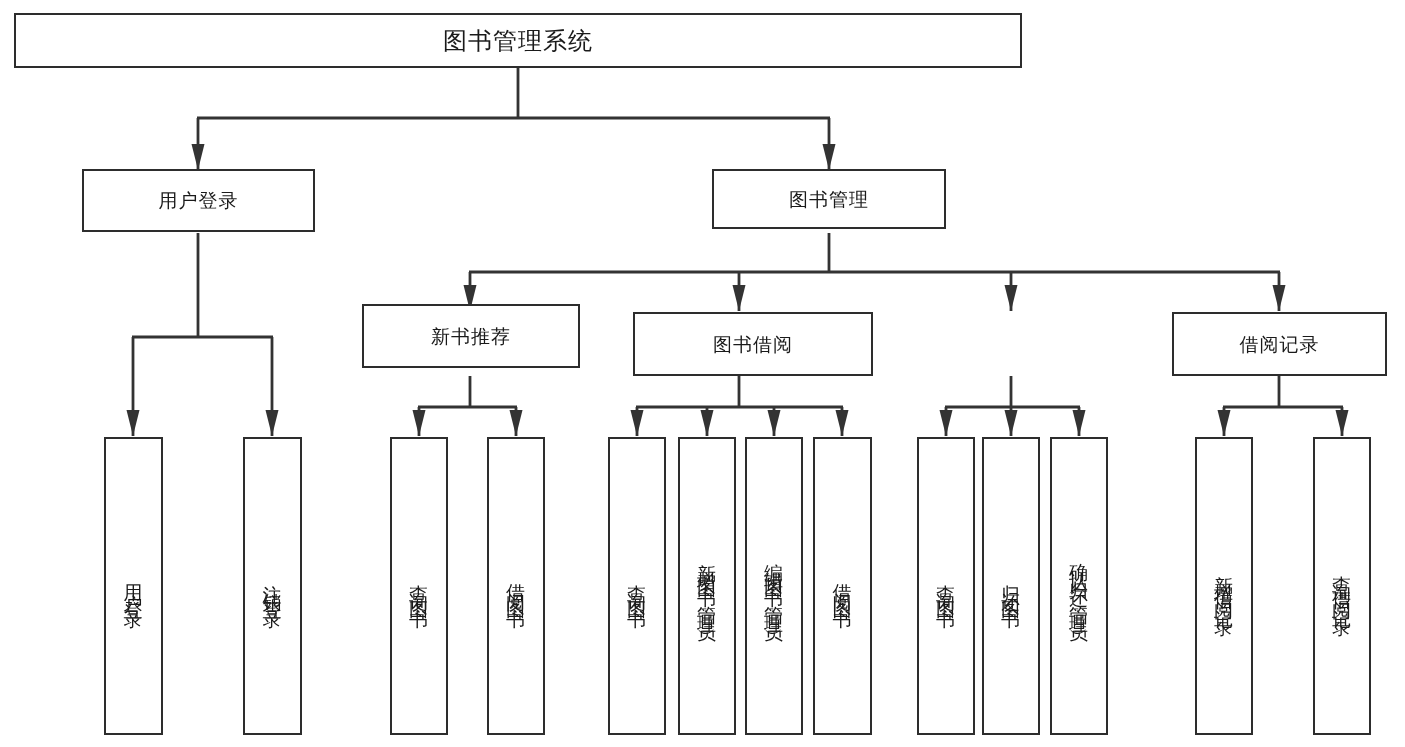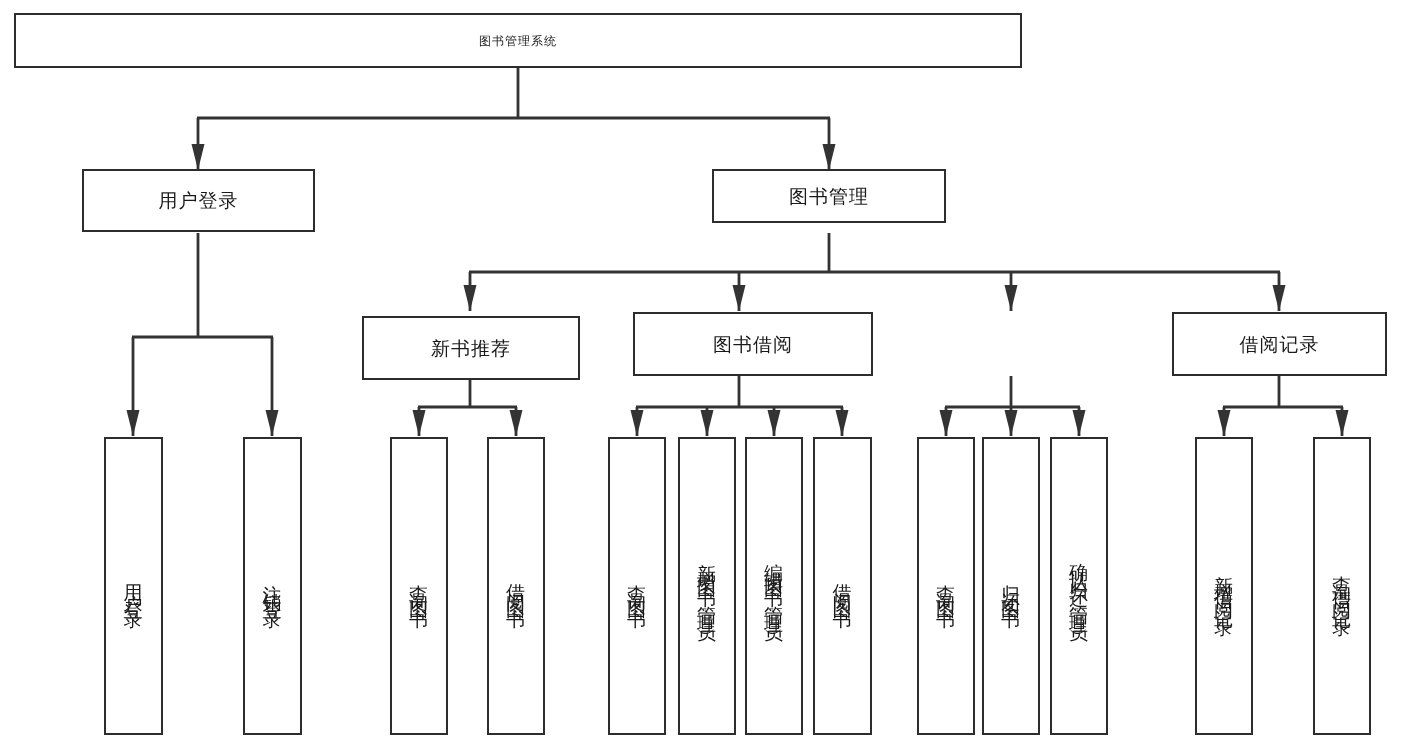--- a/index.html
+++ b/index.html
@@ -33,21 +33,21 @@
     background: #ffffff;
     border: 2.4px solid var(--box-border);
     display: flex;
     align-items: center;
     justify-content: center;
     text-align: center;
     font-size: 19px;
     color: var(--text);
     line-height: 1;
   }
-  .node.title-box { border-width: 2.8px; font-size: 12px; letter-spacing: 1px; }
+  .node.title-box { border-width: 2.8px; font-size: 24px; letter-spacing: 1px; }
   .node.h3 { letter-spacing: 1px; }
   .vnode > span {
     writing-mode: vertical-rl;
     text-orientation: mixed;
     letter-spacing: 0.45em;
     font-size: 19px;
     white-space: nowrap;
   }
   .watermark {
     position: absolute;
@@ -123,23 +123,23 @@
       <line x1="1279" y1="376" x2="1279" y2="407"></line>
       <line x1="1223" y1="407" x2="1343" y2="407"></line>
       <line x1="1224" y1="407" x2="1224" y2="436" marker-end="url(#arrow)"></line>
       <line x1="1342" y1="407" x2="1342" y2="436" marker-end="url(#arrow)"></line>
     </g>
   </svg>
 
   <div class="node title-box" style="left:14px; top:13px; width:1008px; height:55px;">图书管理系统</div>
 
   <div class="node h3" style="left:82px; top:169px; width:233px; height:63px;">用户登录</div>
-  <div class="node h3" style="left:712px; top:169px; width:234px; height:54px;">图书管理</div>
+  <div class="node h3" style="left:712px; top:169px; width:234px; height:60px;">图书管理</div>
 
-  <div class="node h3" style="left:362px; top:316px; width:218px; height:64px;">新书推荐</div>
+  <div class="node h3" style="left:362px; top:304px; width:218px; height:64px;">新书推荐</div>
   <div class="node h3" style="left:633px; top:312px; width:240px; height:64px;">图书借阅</div>
   <div class="node h3" style="left:1172px; top:312px; width:215px; height:64px;">借阅记录</div>
 
   <div class="node vnode" style="left:104px; top:437px; width:59px; height:298px;">
     <span>用户登录</span>
   </div>
   <div class="node vnode" style="left:243px; top:437px; width:59px; height:298px;">
     <span>注销登录</span>
   </div>
 

